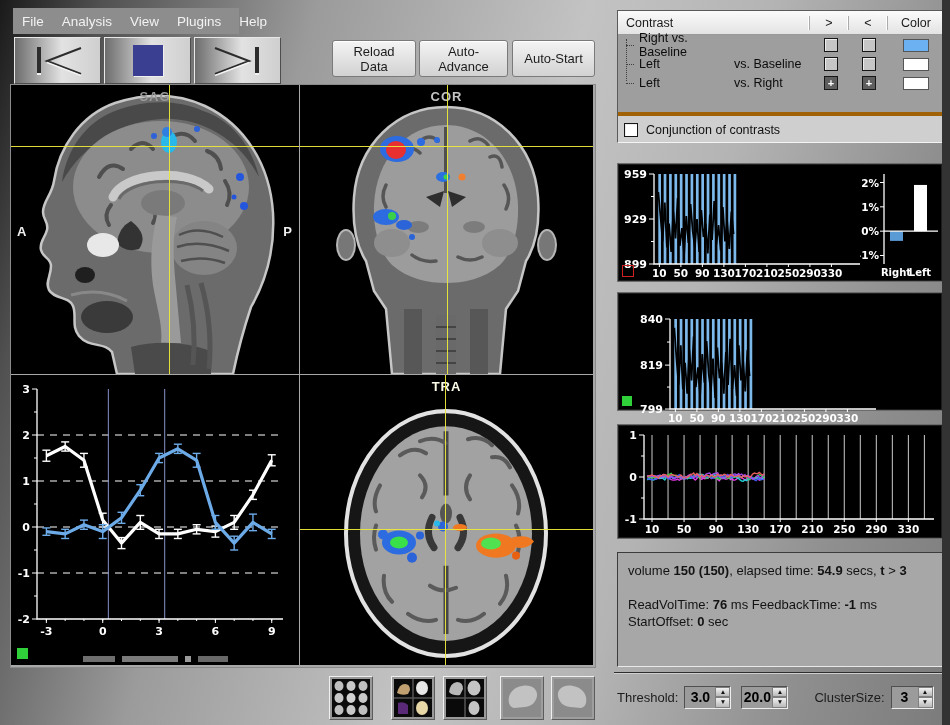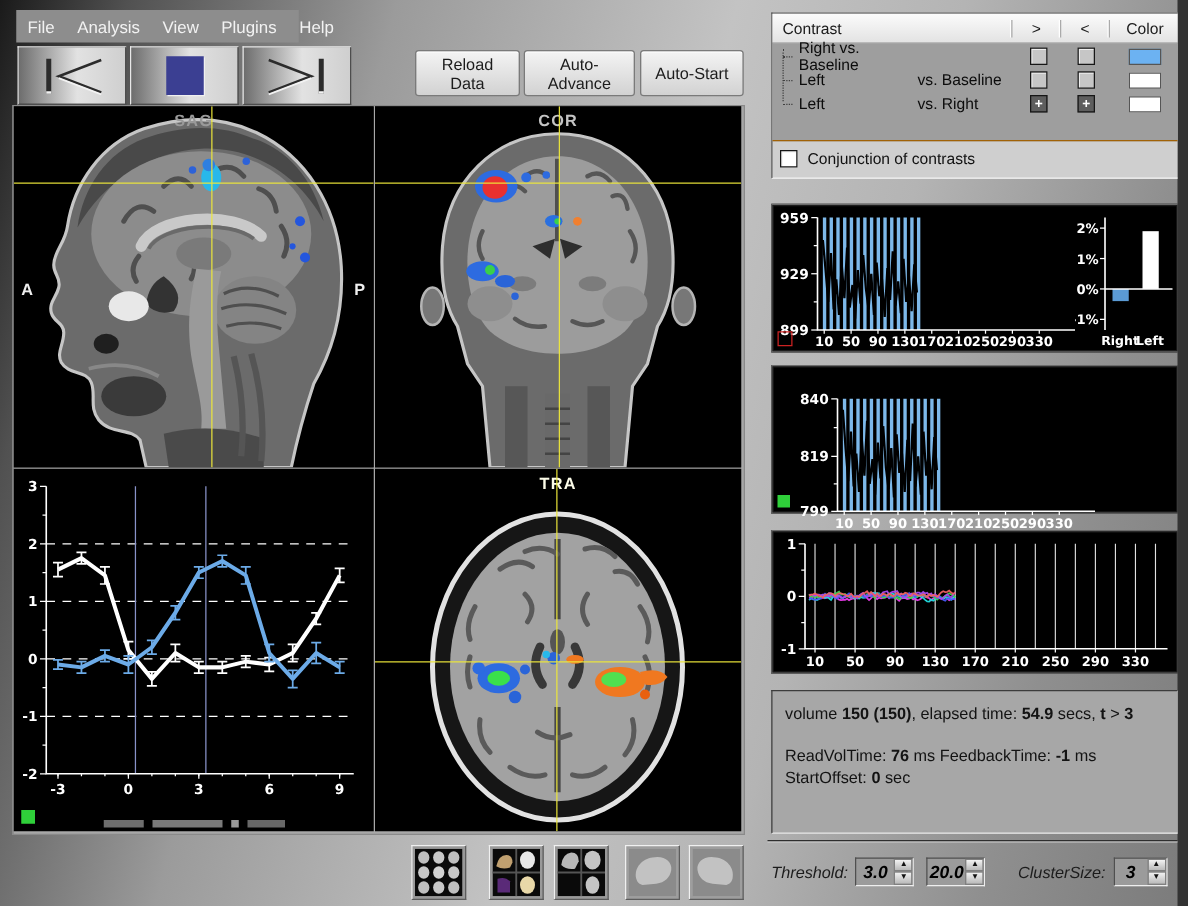--- a/index.html
+++ b/index.html
@@ -24,21 +24,21 @@
   .vlabel{position:absolute;font-size:13px;font-weight:bold;letter-spacing:1px;}
   .ch-v{position:absolute;top:0;bottom:0;width:1px;background:#ede73a;opacity:.95;}
   .ch-h{position:absolute;left:0;right:0;height:1px;background:#ede73a;opacity:.95;}
   
   #contrast-panel{left:617px;top:10px;width:326px;height:131px;background:#cfcfcf;
     border:1px solid;border-color:#5a5a5a #f4f4f4 #f4f4f4 #5a5a5a;}
   #ct-header{height:23px;display:flex;align-items:center;background:linear-gradient(#fbfbfb,#e3e3e3);border-bottom:1px solid #9a9a9a;font-size:12.5px;color:#1a1a1a;}
   #ct-header .h-name{flex:1;padding-left:8px;}
   #ct-header .h-col{width:38px;text-align:center;border-left:1px solid #aaa;box-shadow:-1px 0 0 #fff;}
   #ct-header .h-color{width:56px;}
-  #ct-list{position:relative;height:77px;background:#9e9e9e;border-bottom:1px solid #a16207;}
+  #ct-list{position:relative;height:77px;background:#9e9e9e;border-bottom:4px solid #a16207;}
   #treeline{position:absolute;left:8px;top:4px;height:42px;border-left:1px dotted #3f3f3f;}
   .ct-row{display:flex;align-items:center;height:18px;font-size:12.5px;color:#0c0c0c;padding-top:1px;}
   .twig{width:8px;margin-left:8px;border-top:1px dotted #3f3f3f;margin-right:5px;}
   .ct-name{width:95px;}
   .ct-vs{flex:1;}
   .ct-cell{width:38px;display:flex;justify-content:center;}
   .ct-colorcell{width:56px;display:flex;justify-content:center;}
   .cbx{width:12px;height:12px;background:#c6c6c6;border:1px solid #161616;box-shadow:inset 1px 1px 0 #ededed;
     display:flex;align-items:center;justify-content:center;font-size:11px;font-weight:bold;color:#fff;line-height:10px;}
   .cbx.checked{background:#5e5e5e;box-shadow:none;}
@@ -51,21 +51,21 @@
   .ind{position:absolute;left:4px;bottom:4px;width:10px;height:10px;}
   .ind-o{border:1px solid;background:transparent;}
   
   #status-panel{left:617px;top:552px;width:326px;height:115px;background:#a7a7a7;
     border:1px solid;border-color:#3c3c3c #e9e9e9 #e9e9e9 #3c3c3c;padding:9px 10px;box-sizing:border-box;
     font-size:13px;color:#131313;}
   .status-line{line-height:17px;white-space:pre-wrap;}
   .status-line .b{font-weight:bold;}
   #controls-sep{left:614px;top:672px;width:332px;height:1px;background:#2e2e2e;box-shadow:0 1px 0 #cfcfcf;}
   
-  #bottom-controls{left:617px;top:682px;width:326px;height:30px;display:flex;align-items:center;font-size:13px;color:#1c1c1c;font-style:italic;}
+  #bottom-controls{left:617px;top:682px;width:326px;height:30px;display:flex;align-items:center;font-size:13px;color:#1c1c1c;}
   .spin{display:flex;height:21px;border:1px solid;border-color:#4f4f4f #eee #eee #4f4f4f;background:#9b9b9b;margin-left:6px;}
   .spin .val{width:30px;display:flex;align-items:center;justify-content:center;color:#000000;font-size:14px;font-weight:bold;}
   .spin .arrows{width:15px;display:flex;flex-direction:column;}
   .spin .arrows div{flex:1;background:linear-gradient(#f2f2f2,#b9b9b9);border:1px solid #808080;
     display:flex;align-items:center;justify-content:center;font-size:6.5px;color:#111;line-height:6px;}
   
   #logo{left:12px;top:680px;font-size:27px;font-weight:bold;letter-spacing:.5px;color:#6f6f6f;
     text-shadow:-1px -1px 1px #2e2e2e,1px 1px 1px #dedede;}
   .ibtn{top:676px;width:44px;height:44px;background:#999;border:1px solid;border-color:#f0f0f0 #5c5c5c #5c5c5c #f0f0f0;
     padding:2px;box-sizing:border-box;}

